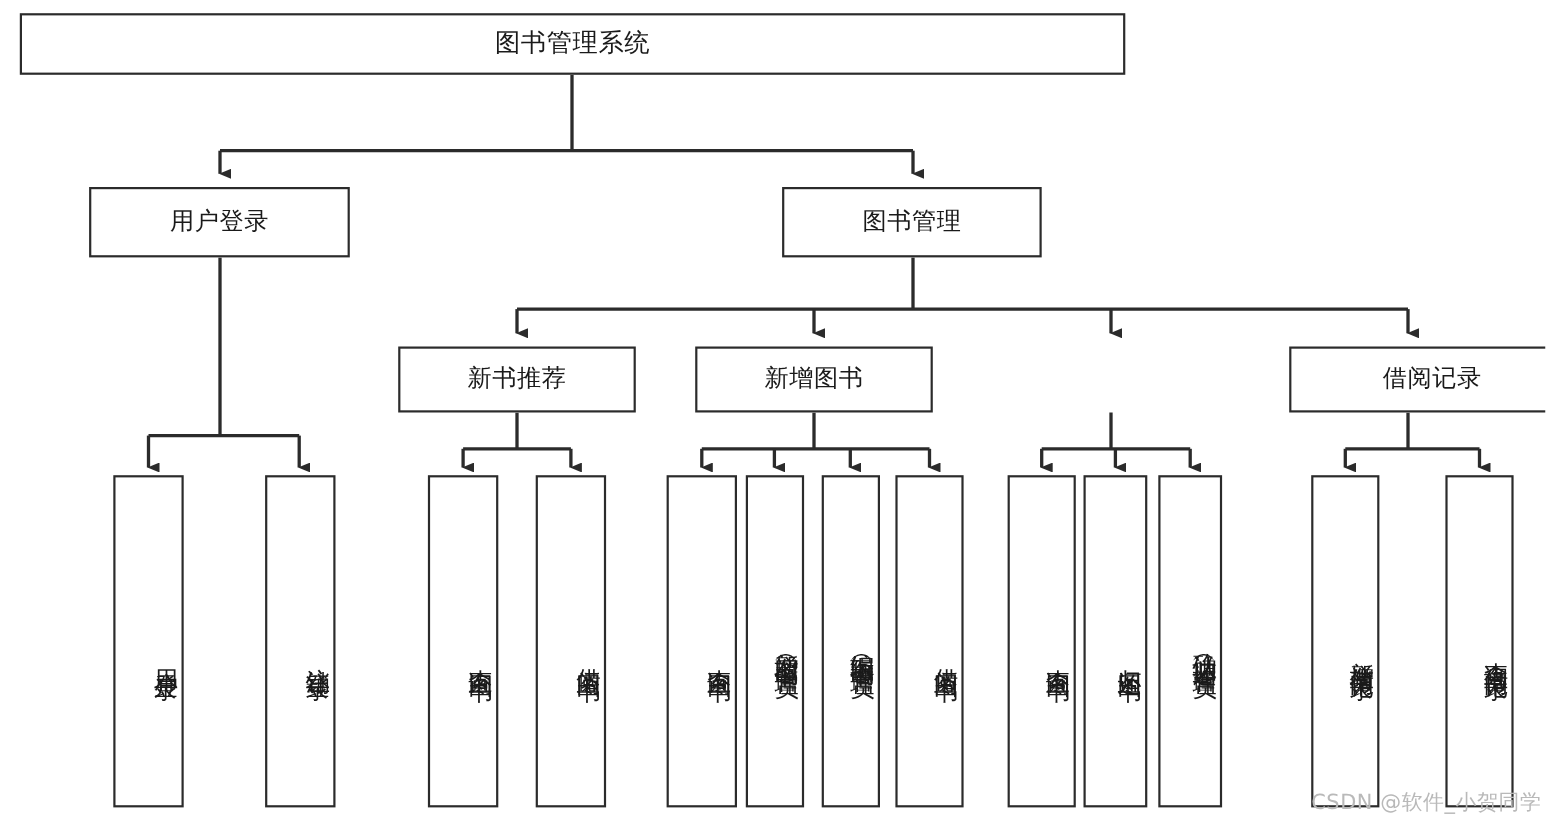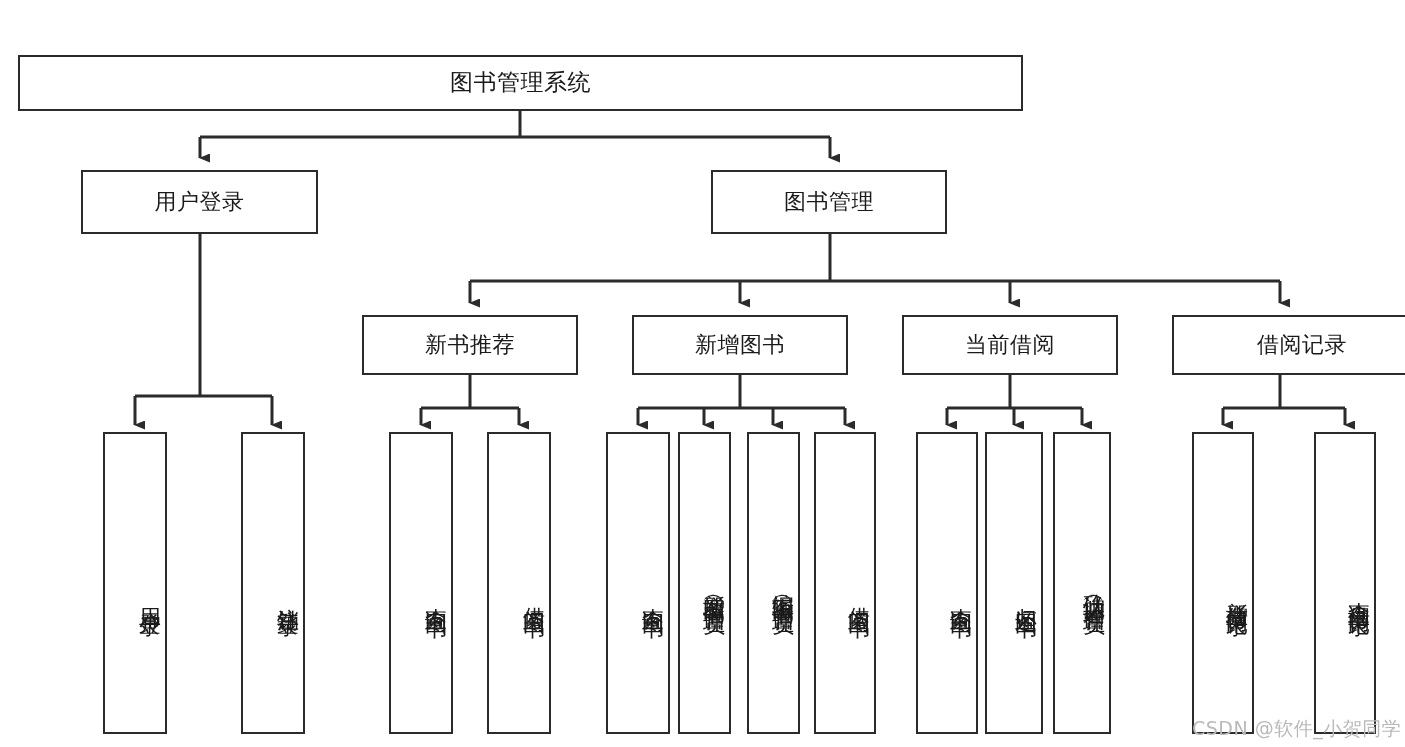--- a/index.html
+++ b/index.html
@@ -36,21 +36,20 @@
     justify-content: center;
     color: #1a1a1a;
   }
   .node.horiz {
     font-size: 22px;
     line-height: 1.2;
     letter-spacing: 0.5px;
   }
   .node.root {
     font-size: 23px;
-    margin-top: 43px;
   }
   .node.vert {
     writing-mode: vertical-rl;
     text-orientation: upright;
     align-items: flex-start;
     justify-content: center;
     padding-top: 26px;
     font-size: 22px;
     letter-spacing: 3px;
   }
@@ -124,21 +123,20 @@
     </g>
   </svg>
 
   <div class="node horiz root" style="left:18px; top:12px; width:1005px; height:56px;">图书管理系统</div>
 
   <div class="node horiz" style="left:81px; top:170px; width:237px; height:64px;">用户登录</div>
   <div class="node horiz" style="left:362px; top:315px; width:216px; height:60px;">新书推荐</div>
 
   <div class="node horiz" style="left:711px; top:170px; width:236px; height:64px;">图书管理</div>
   <div class="node horiz" style="left:632px; top:315px; width:216px; height:60px;">新增图书</div>
-  <div class="node horiz" style="left:902px; top:315px; width:216px; height:60px;">当前借阅</div>
   <div class="node horiz" style="left:1172px; top:315px; width:260px; height:60px;">借阅记录</div>
 
   <div class="node vert" style="left:103px; top:432px; width:64px; height:302px;">
     <span class="vlabel">用户登录</span>
   </div>
   <div class="node vert" style="left:241px; top:432px; width:64px; height:302px;">
     <span class="vlabel">注销登录</span>
   </div>
 
   <div class="node vert" style="left:389px; top:432px; width:64px; height:302px;">

